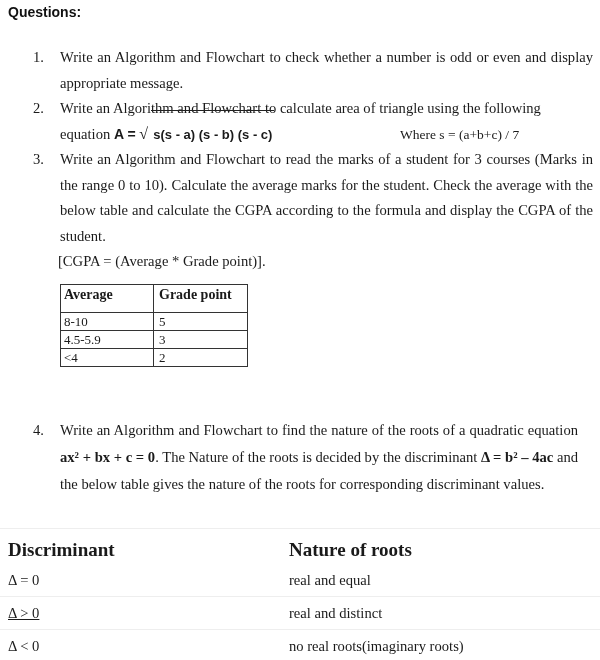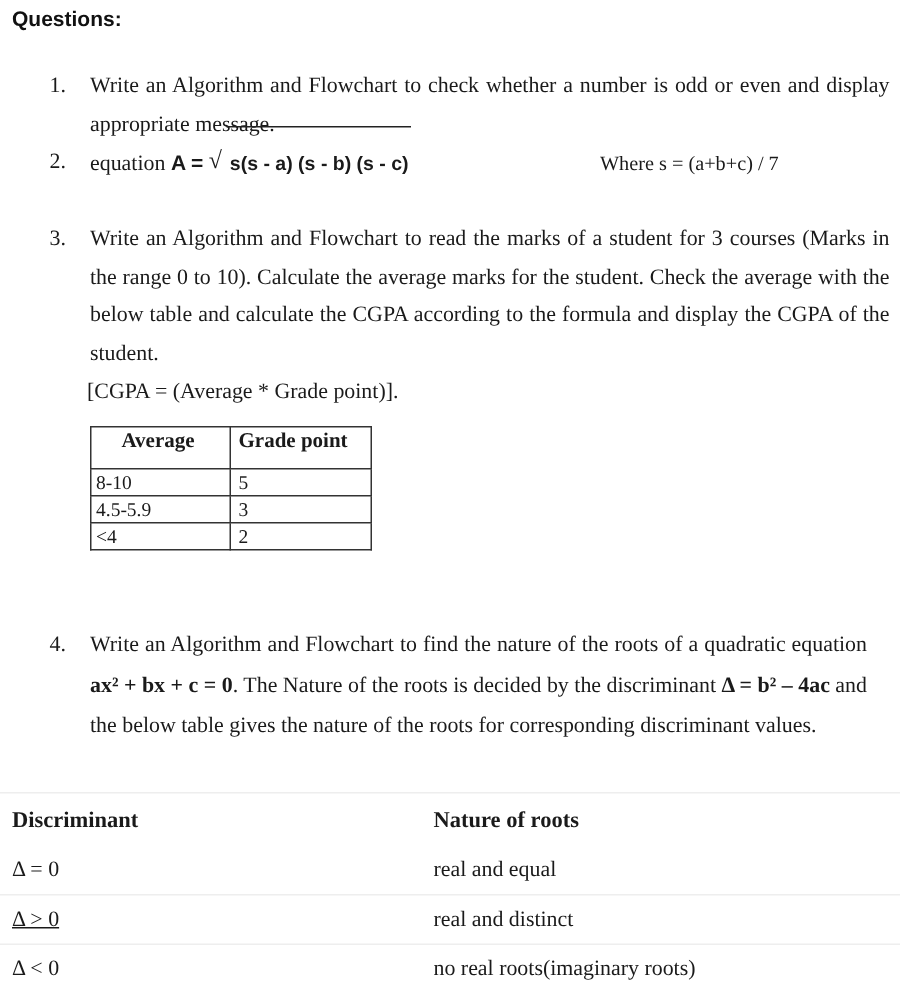--- a/index.html
+++ b/index.html
@@ -18,41 +18,42 @@
   .q .body { margin-left: 27px; }
   .sans-eq { font-family: "Liberation Sans", "DejaVu Sans", sans-serif; font-weight: bold; font-size: 14px; }
   .sqrt { display: inline-block; position: relative; padding-left: 12px; }
   .sqrt::before { content: "√"; position: absolute; left: 0; top: -1px; font-weight: normal; font-size: 16px; }
   .sqrt .rad { border-top: 1.4px solid #222; padding: 16px 2px; font-family: "Liberation Sans", "DejaVu Sans", sans-serif; font-weight: bold; font-size: 13px; }
   table.gp {
     position: absolute; left: 60px; top: 284px;
     border-collapse: collapse; font-size: 13px; line-height: 15px;
   }
   table.gp td, table.gp th { border: 1px solid #333; padding: 0 3px; text-align: left; }
-  table.gp th { font-weight: bold; font-size: 14px; padding: 2px 3px 10px 20px; }
+  table.gp th { font-weight: bold; font-size: 14px; padding: 2px 3px 10px 3px; }
   table.gp td.avg { width: 86px; }
   table.gp td.gpt { width: 85px; padding-left: 5px; }
   table.gp tr.r td { height: 17px; }
-  .disc-head { position: absolute; font-weight: bold; font-size: 15px; }
+  .disc-head { position: absolute; font-weight: bold; font-size: 19px; }
   .disc-cell { position: absolute; font-size: 14.6px; }
   .rule { position: absolute; left: 0; width: 600px; height: 1px; background: #eeeeee; }
 </style>
 </head>
 <body>
 
 <div class="heading">Questions:</div>
 
 <div class="q" style="left:33px; top:45px; width:560px;">
   <span class="num">1.</span>
   <div class="body">Write an Algorithm and Flowchart to check whether a number is odd or even and display appropriate message.</div>
 </div>
 
 <div class="q" style="left:33px; top:96px; width:560px;">
   <span class="num">2.</span>
   <div class="body">
+    <div>Write an Algorithm and Flowchart to calculate area of triangle using the following</div>
     <div style="position:relative; height:25px;">
       <span>equation</span>
       <span class="sans-eq">A =</span>
       <span class="sqrt"><span class="rad">s(s - a) (s - b) (s - c)</span></span>
       <span style="position:absolute; left:340px; top:0; font-size:13.5px;">Where s = (a+b+c) / 7</span>
     </div>
   </div>
 </div>
 
 <div class="q" style="left:33px; top:147px; width:560px;">

